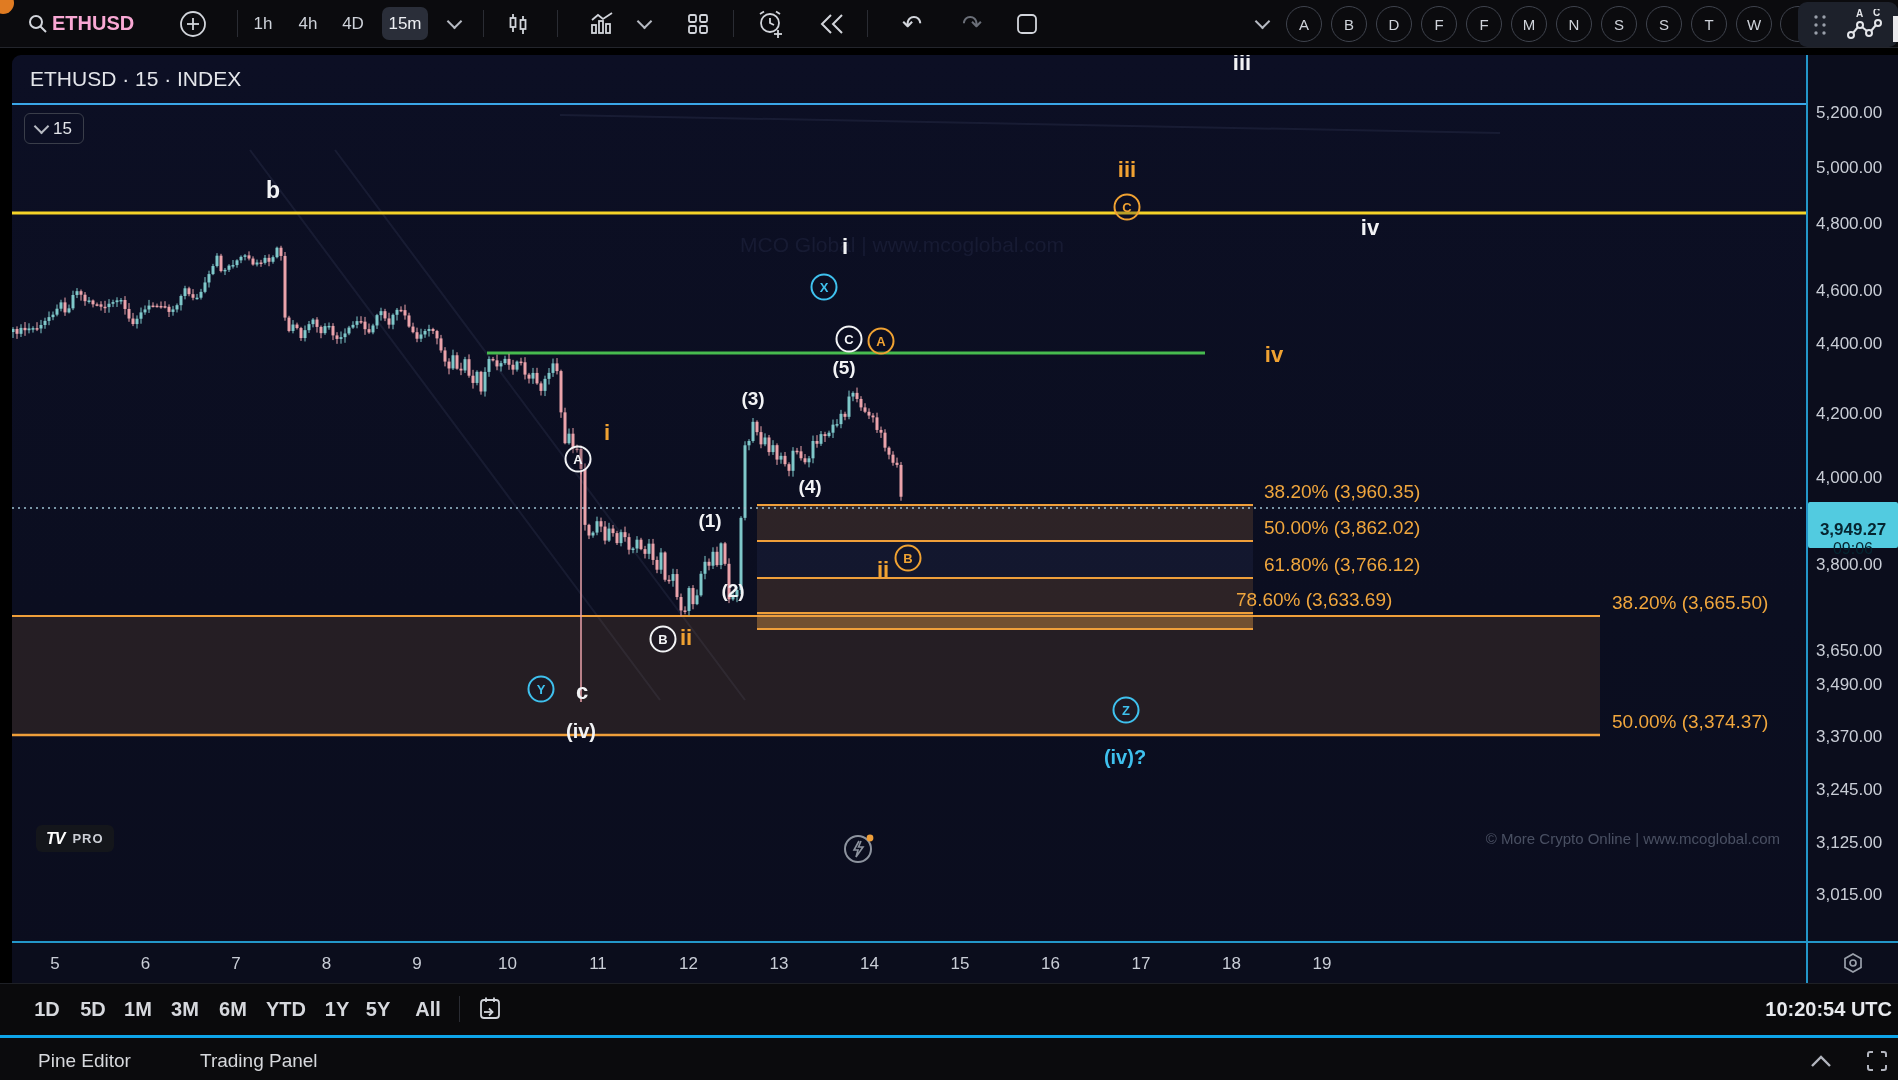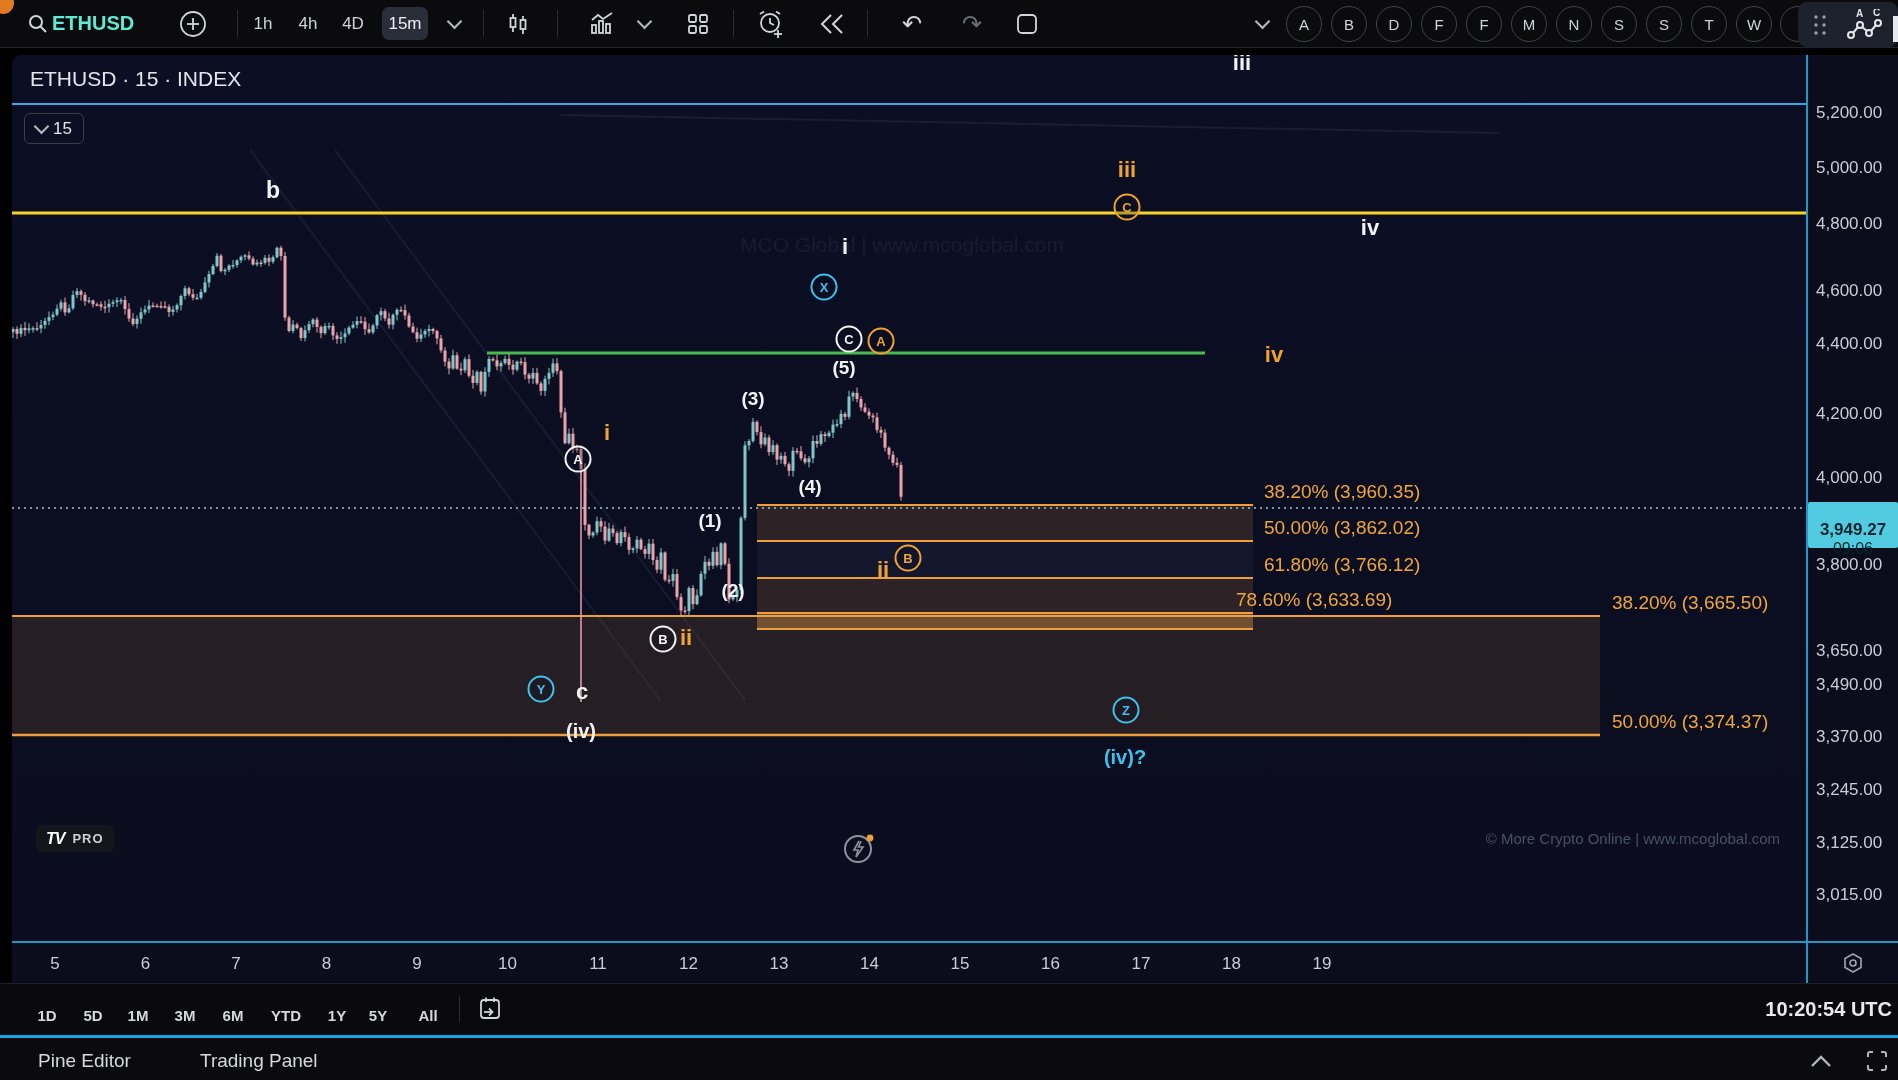--- a/index.html
+++ b/index.html
@@ -30,21 +30,21 @@
   #interval-chip{position:absolute;left:12px;top:58px;width:58px;height:29px;border:1px solid #3a3e4a;border-radius:6px;color:#e3e5ea;font-size:17px;display:flex;align-items:center;justify-content:center;gap:6px;z-index:8;background:rgba(12,15,36,.5);}
   .chev{width:9px;height:9px;border-left:2px solid #b6bac2;border-bottom:2px solid #b6bac2;transform:rotate(-45deg);margin-top:-4px;}
   
   .wv{position:absolute;transform:translate(-50%,-50%);font-weight:bold;white-space:nowrap;z-index:5;}
   .wv.w{color:#f2f3f5;} .wv.o{color:#f0a232;} .wv.b{color:#3fc1ee;}
   .wvc{position:absolute;transform:translate(-50%,-50%);width:23px;height:23px;border-radius:50%;border:2px solid;display:flex;align-items:center;justify-content:center;font-size:13px;font-weight:bold;z-index:5;background:rgba(10,12,30,.25);}
   .wvc.w{border-color:#f2f3f5;color:#f2f3f5;} .wvc.o{border-color:#f0a232;color:#f0a232;} .wvc.b{border-color:#3fc1ee;color:#3fc1ee;}
   .fiblabel{position:absolute;color:#f0a63d;font-size:19px;white-space:nowrap;z-index:4;}
   
   #belowpane{position:absolute;left:0;top:983px;width:1898px;height:52px;background:#0a0a0c;border-top:1px solid #1e2026;}
-  .rangebtn{position:absolute;top:6px;height:50px;display:flex;align-items:center;color:#d6d8dd;font-size:15px;font-weight:bold;transform:translateX(-50%);}
+  .rangebtn{position:absolute;top:0;height:50px;display:flex;align-items:center;color:#d6d8dd;font-size:20px;font-weight:bold;transform:translateX(-50%);}
   #clock{position:absolute;right:6px;top:0;height:50px;display:flex;align-items:center;color:#e8eaee;font-size:20px;font-weight:bold;}
   #footer{position:absolute;left:0;top:1035px;width:1898px;height:45px;background:#0b0b0d;border-top:3px solid #0ea5e9;}
   .footbtn{position:absolute;top:0;height:45px;display:flex;align-items:center;color:#d6d8dc;font-size:19px;}
   
   #tvlogo{position:absolute;left:24px;top:770px;height:27px;background:#14161b;border-radius:6px;display:flex;align-items:center;padding:0 10px;gap:8px;z-index:6;}
   #tvlogo .mark{color:#fff;font-weight:bold;font-size:16px;font-style:italic;letter-spacing:-1px;}
   #tvlogo .pro{color:#cdd0d7;font-weight:bold;font-size:13px;letter-spacing:1px;}
   #replaybtn{position:absolute;left:828px;top:775px;width:36px;height:36px;z-index:6;}
   svg text{font-family:"Liberation Sans",sans-serif;}
 </style>
@@ -54,21 +54,21 @@
 <div id="app">
 
   <div id="topbar">
     <div id="corner-blob"></div>
     <div class="tb-ico" style="left:26px;width:24px;">
       <svg width="20" height="20" viewBox="0 0 20 20">
           <circle cx="8" cy="8" r="6" fill="none" stroke="#d2d5db" stroke-width="2"></circle>
           <line x1="12.5" y1="12.5" x2="18" y2="18" stroke="#d2d5db" stroke-width="2"></line>
         </svg>
     </div>
-    <div class="tb-ico" style="left:52px;width:100px;justify-content:flex-start;font-size:20px;font-weight:bold;color:#5eead4;">ETHUSD</div>
+    <div class="tb-ico" style="left:52px;width:100px;justify-content:flex-start;font-size:20px;font-weight:bold;color:#f9a8d4;">ETHUSD</div>
     <div class="tb-ico" style="left:176px;width:34px;">
       <svg width="28" height="28" viewBox="0 0 28 28">
           <circle cx="14" cy="14" r="12" fill="none" stroke="#d2d5db" stroke-width="1.8"></circle>
           <line x1="14" y1="8" x2="14" y2="20" stroke="#d2d5db" stroke-width="1.8"></line>
           <line x1="8" y1="14" x2="20" y2="14" stroke="#d2d5db" stroke-width="1.8"></line>
         </svg>
     </div>
     <div class="tb-sep" style="left:237px;"></div>
     <div class="tf" style="left:246px;width:34px;">1h</div>
     <div class="tf" style="left:291px;width:34px;">4h</div>

